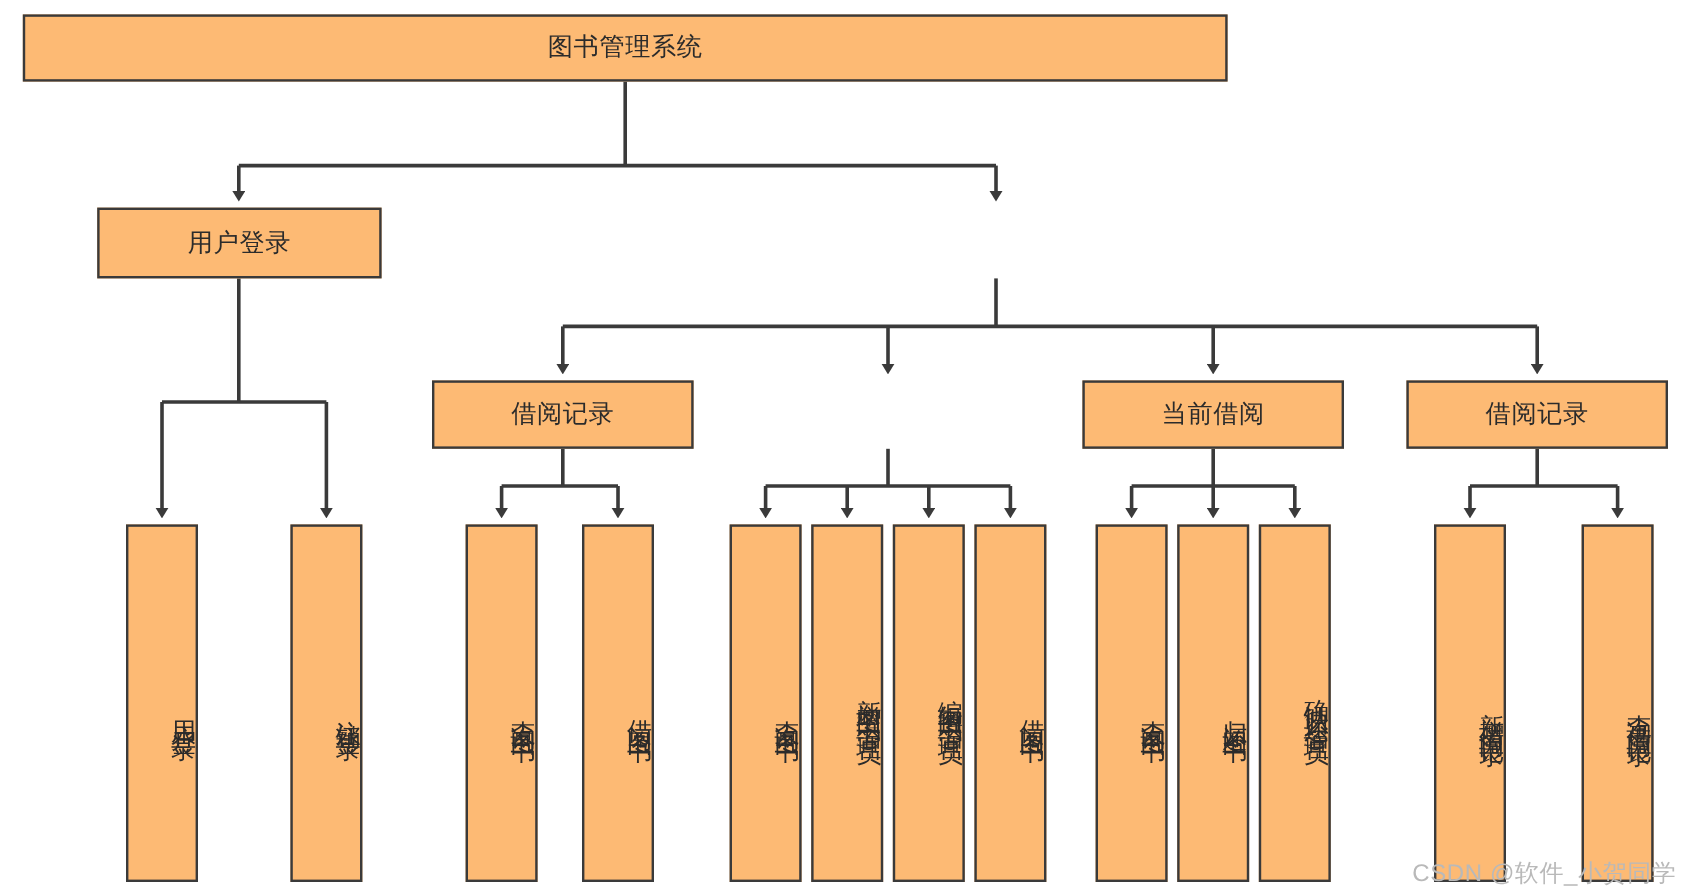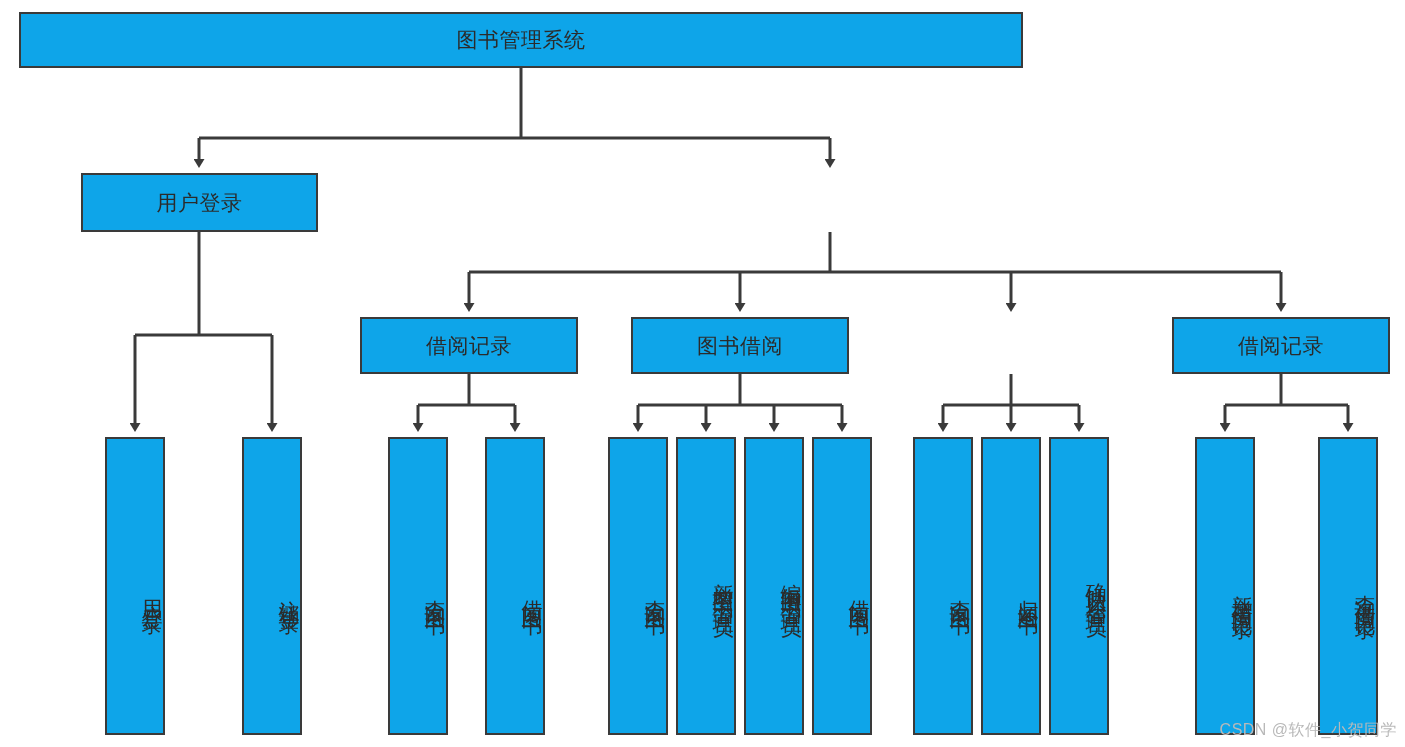--- a/index.html
+++ b/index.html
@@ -22,21 +22,21 @@
     left: 0;
     top: 0;
     width: 1405px;
     height: 747px;
     pointer-events: none;
   }
   .node {
     position: absolute;
     box-sizing: border-box;
     border: 2.5px solid #3a3a3a;
-    background: #0ea5e9;
+    background: #fdba74;
     display: flex;
     align-items: center;
     justify-content: center;
     color: #2b2b2b;
   }
   .node-h {
     font-size: 21px;
     letter-spacing: 0.5px;
     line-height: 1.1;
   }
@@ -51,21 +51,21 @@
     padding-top: 14px;
     overflow: hidden;
   }
   .node-v .vtext {
     display: block;
   }
   #watermark {
     position: absolute;
     right: 8px;
     bottom: 6px;
-    font-size: 16px;
+    font-size: 20px;
     color: #b9b9b9;
     letter-spacing: 0.5px;
     white-space: nowrap;
   }
 </style>
 </head>
 <body>
 
 <div id="canvas">
 
@@ -123,22 +123,22 @@
     <span>图书管理系统</span>
   </div>
 
   <div class="node node-h" style="left:81px; top:173px; width:237px; height:59px;">
     <span>用户登录</span>
   </div>
 
   <div class="node node-h" style="left:360px; top:317px; width:218px; height:57px;">
     <span>借阅记录</span>
   </div>
-  <div class="node node-h" style="left:631px; top:317px; width:218px; height:57px;">
-    <span>图书借阅</span>
+  <div class="node node-h" style="left:902px; top:317px; width:218px; height:57px;">
+    <span>当前借阅</span>
   </div>
   <div class="node node-h" style="left:1172px; top:317px; width:218px; height:57px;">
     <span>借阅记录</span>
   </div>
 
   <div class="node node-v" style="left:105px; top:437px; width:60px; height:298px;">
     <span class="vtext">用户登录</span>
   </div>
   <div class="node node-v" style="left:242px; top:437px; width:60px; height:298px;">
     <span class="vtext">注销登录</span>

